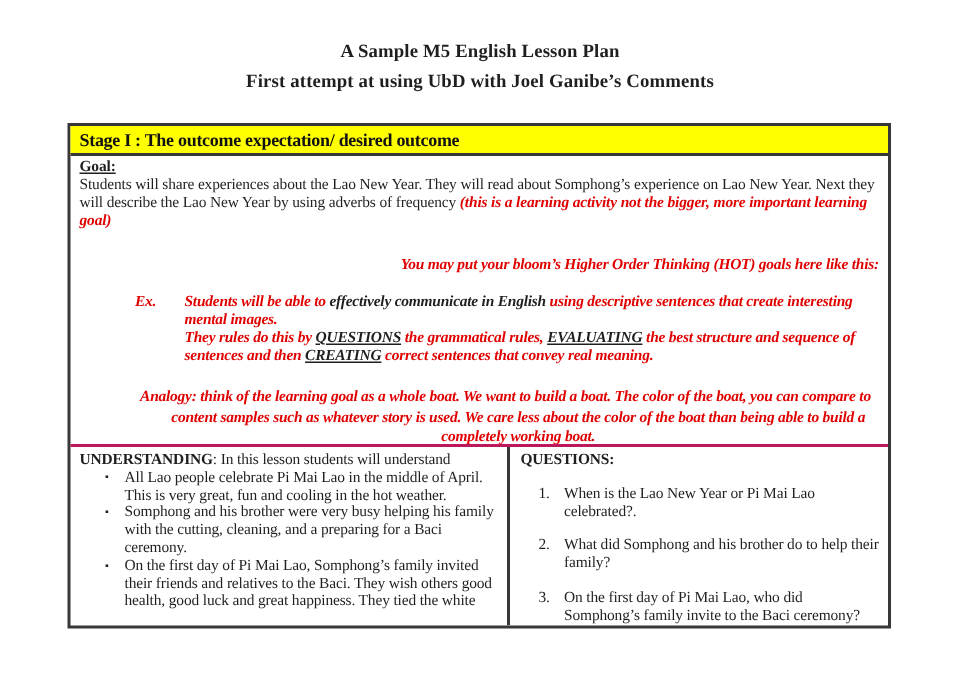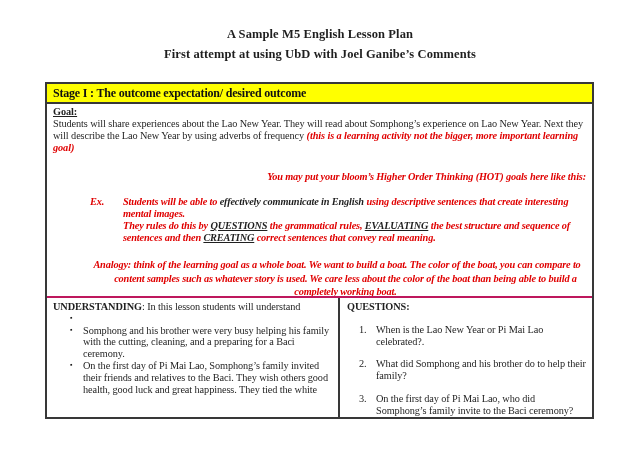--- a/index.html
+++ b/index.html
@@ -76,20 +76,21 @@
 
       <div class="analogy red-bi">Analogy: think of the learning goal as a whole boat. We want to build a boat. The color of the boat, you can compare to content samples such as whatever story is used. We care less about the color of the boat than being able to build a completely working boat.</div>
     </div>
 
     <div class="bottom-row">
 
       <div class="u-cell">
         <div><span class="cell-heading-bold">UNDERSTANDING</span><span>: In this lesson students will understand</span></div>
         <div class="b-item">
           <span class="b-marker">▪</span>
+          <span class="b-text">All Lao people celebrate Pi Mai Lao in the middle of April. This is very great, fun and cooling in the hot weather.</span>
         </div>
         <div class="b-item">
           <span class="b-marker">▪</span>
           <span class="b-text">Somphong and his brother were very busy helping his family with the cutting, cleaning, and a preparing for a Baci ceremony.</span>
         </div>
         <div class="b-item">
           <span class="b-marker">▪</span>
           <span class="b-text">On the first day of Pi Mai Lao, Somphong’s family invited their friends and relatives to the Baci. They wish others good health, good luck and great happiness. They tied the white</span>
         </div>
       </div>

